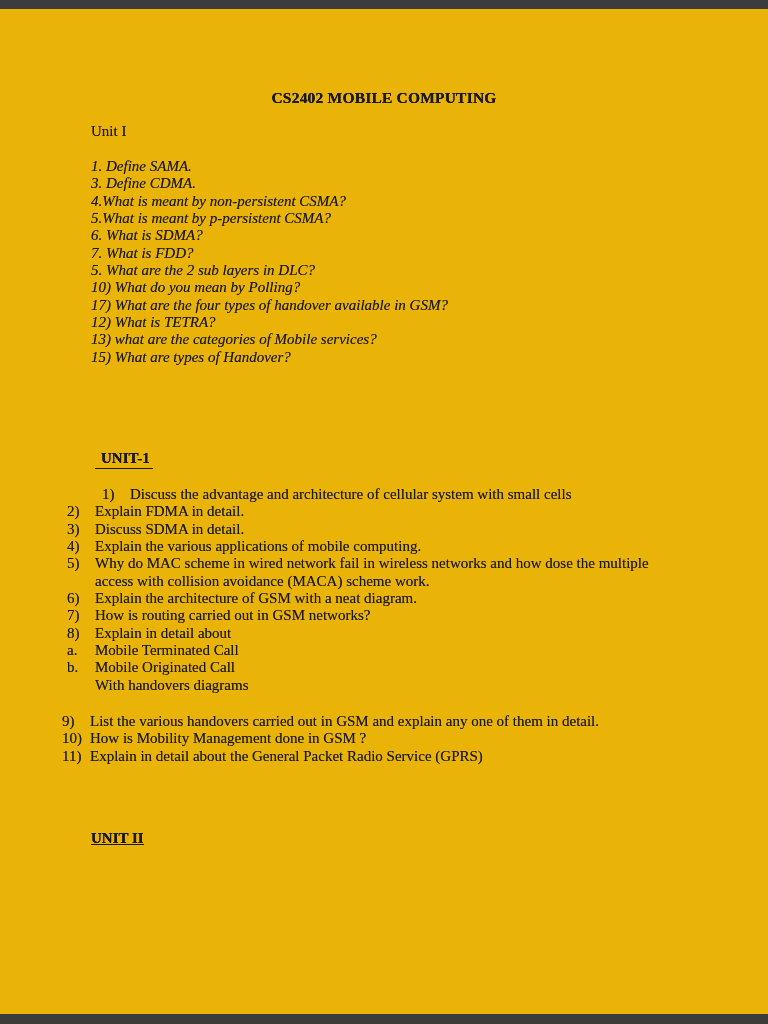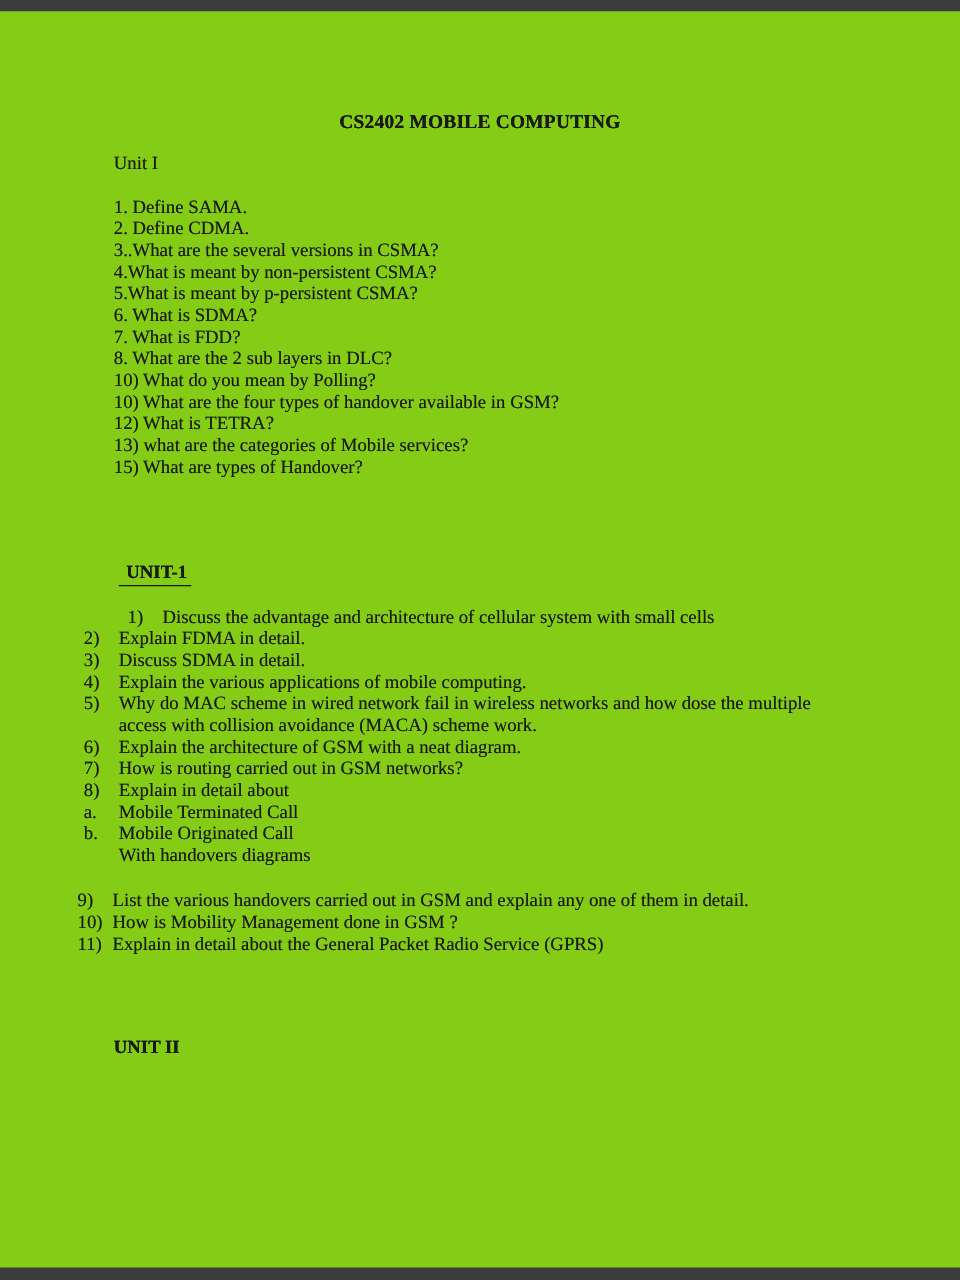--- a/index.html
+++ b/index.html
@@ -1,20 +1,20 @@
 <!DOCTYPE html>
 <html><head>
 <meta charset="utf-8">
 <style>
   html, body { margin: 0; padding: 0; background: #ffffff; }
   .page {
     position: relative;
     width: 768px;
     height: 1024px;
-    background: #84cc16;
+    background: #eab308;
     overflow: hidden;
     font-family: "Liberation Serif", "DejaVu Serif", serif;
     font-size: 15px;
     color: #1a1a1a;
     text-shadow: 0 0 0.35px rgba(0,0,0,0.55);
   }
   .page-gap-bar {
     position: absolute;
     left: 0;
     width: 768px;
@@ -45,20 +45,21 @@
   }
   .short-list {
     position: absolute;
     top: 158px;
     left: 91px;
   }
   .short-list .sline {
     line-height: 17.35px;
     height: 17.35px;
     white-space: pre;
+    font-style: italic;
   }
   .section-heading {
     position: absolute;
     top: 450px;
     left: 95px;
     font-weight: 700;
     text-shadow: 0 0 0.5px #000;
   }
   .section-heading .ulb {
     display: inline-block;
@@ -74,45 +75,45 @@
   .lrow { display: flex; line-height: 17.35px; }
   .lrow .num { flex: 0 0 28px; white-space: pre; }
   .lrow .txt { flex: 1; white-space: pre; }
   .lrow.first { margin-left: 35px; }
   .unit-ii-heading {
     position: absolute;
     top: 830px;
     left: 91px;
     font-weight: 700;
     text-shadow: 0 0 0.5px #000;
+    text-decoration: underline;
   }
 </style>
 </head>
 <body>
 
 <div class="page">
   <div class="page-gap-bar top"></div>
 
   <h1 class="doc-title">CS2402 MOBILE COMPUTING</h1>
 
   <div class="unit-i-heading">
     <span class="ul">Unit I</span>
   </div>
 
   <div class="short-list" id="short-list">
       <div class="sline">1. Define SAMA.</div>
-      <div class="sline">2. Define CDMA.</div>
-      <div class="sline">3..What are the several versions in CSMA?</div>
+      <div class="sline">3. Define CDMA.</div>
       <div class="sline">4.What is meant by non-persistent CSMA?</div>
       <div class="sline">5.What is meant by p-persistent CSMA?</div>
       <div class="sline">6. What is SDMA?</div>
       <div class="sline">7. What is FDD?</div>
-      <div class="sline">8. What are the 2 sub layers in DLC?</div>
+      <div class="sline">5. What are the 2 sub layers in DLC?</div>
       <div class="sline">10) What do you mean by Polling?</div>
-      <div class="sline">10) What are the four types of handover available in GSM?</div>
+      <div class="sline">17) What are the four types of handover available in GSM?</div>
       <div class="sline">12) What is TETRA?</div>
       <div class="sline">13) what are the categories of Mobile services?</div>
       <div class="sline">15) What are types of Handover?</div>
     </div>
 
   <div class="section-heading">
     <span class="ulb">UNIT-1</span>
   </div>
 
   <div class="long-list" id="long-list-1">

